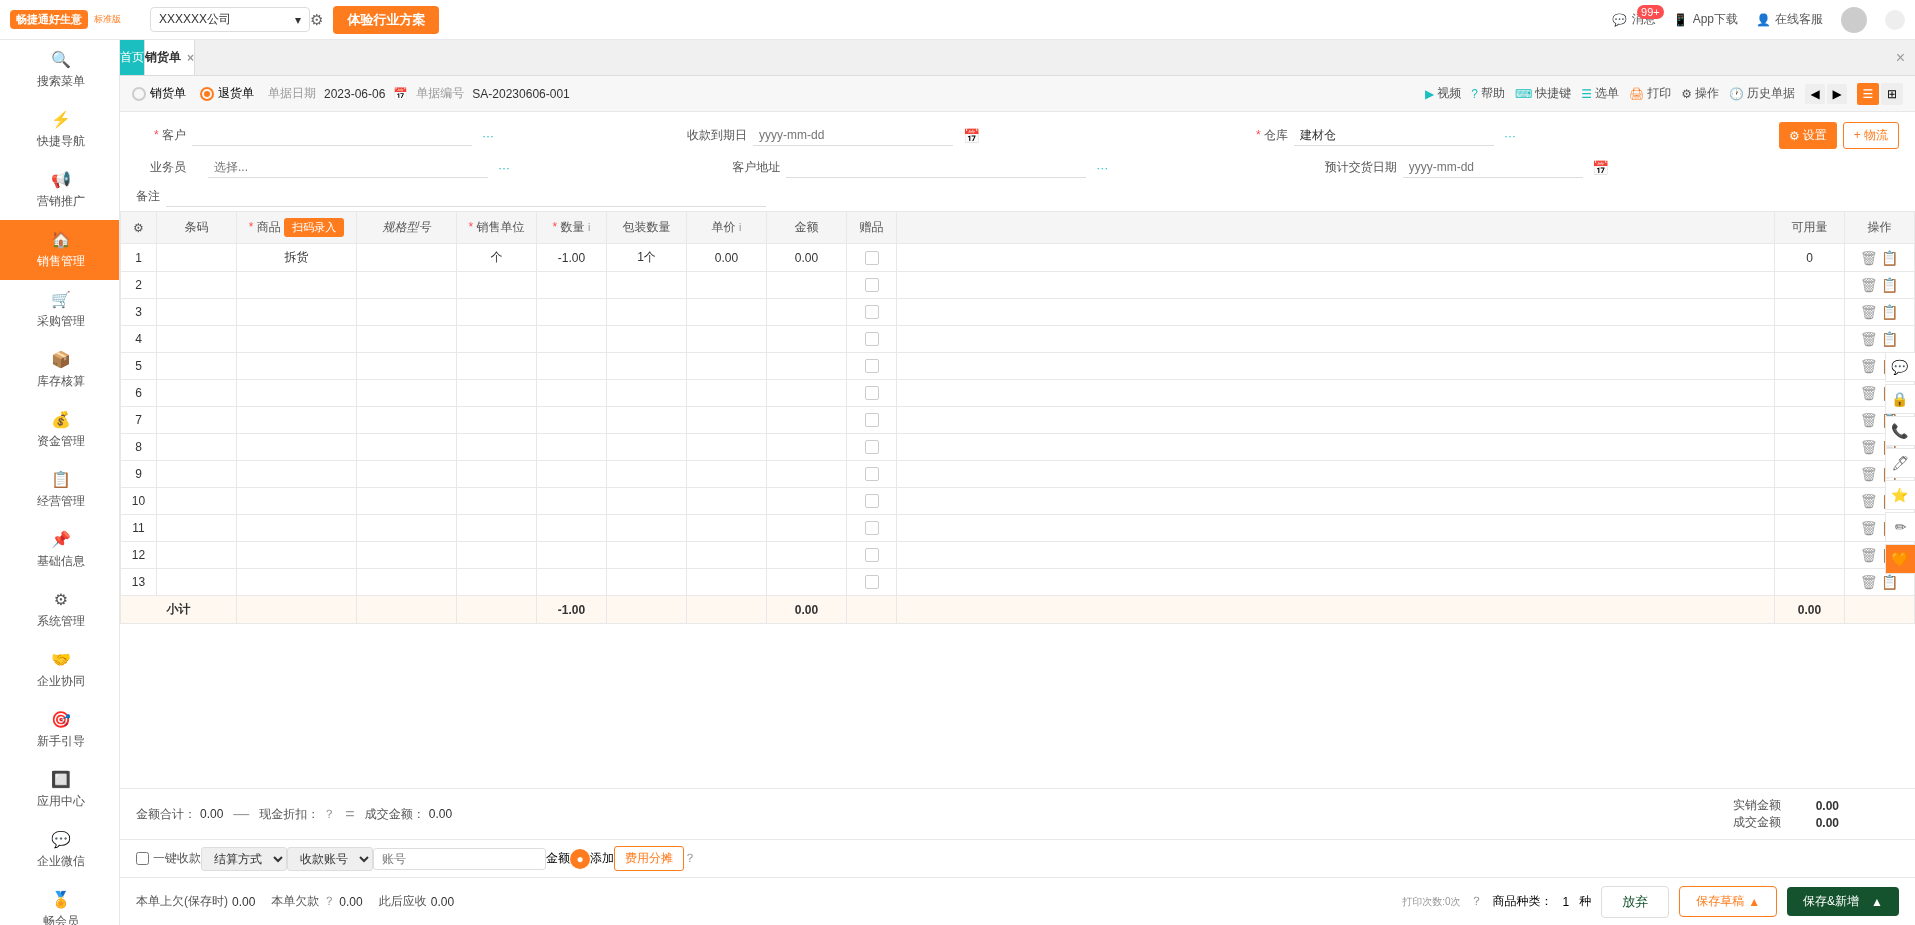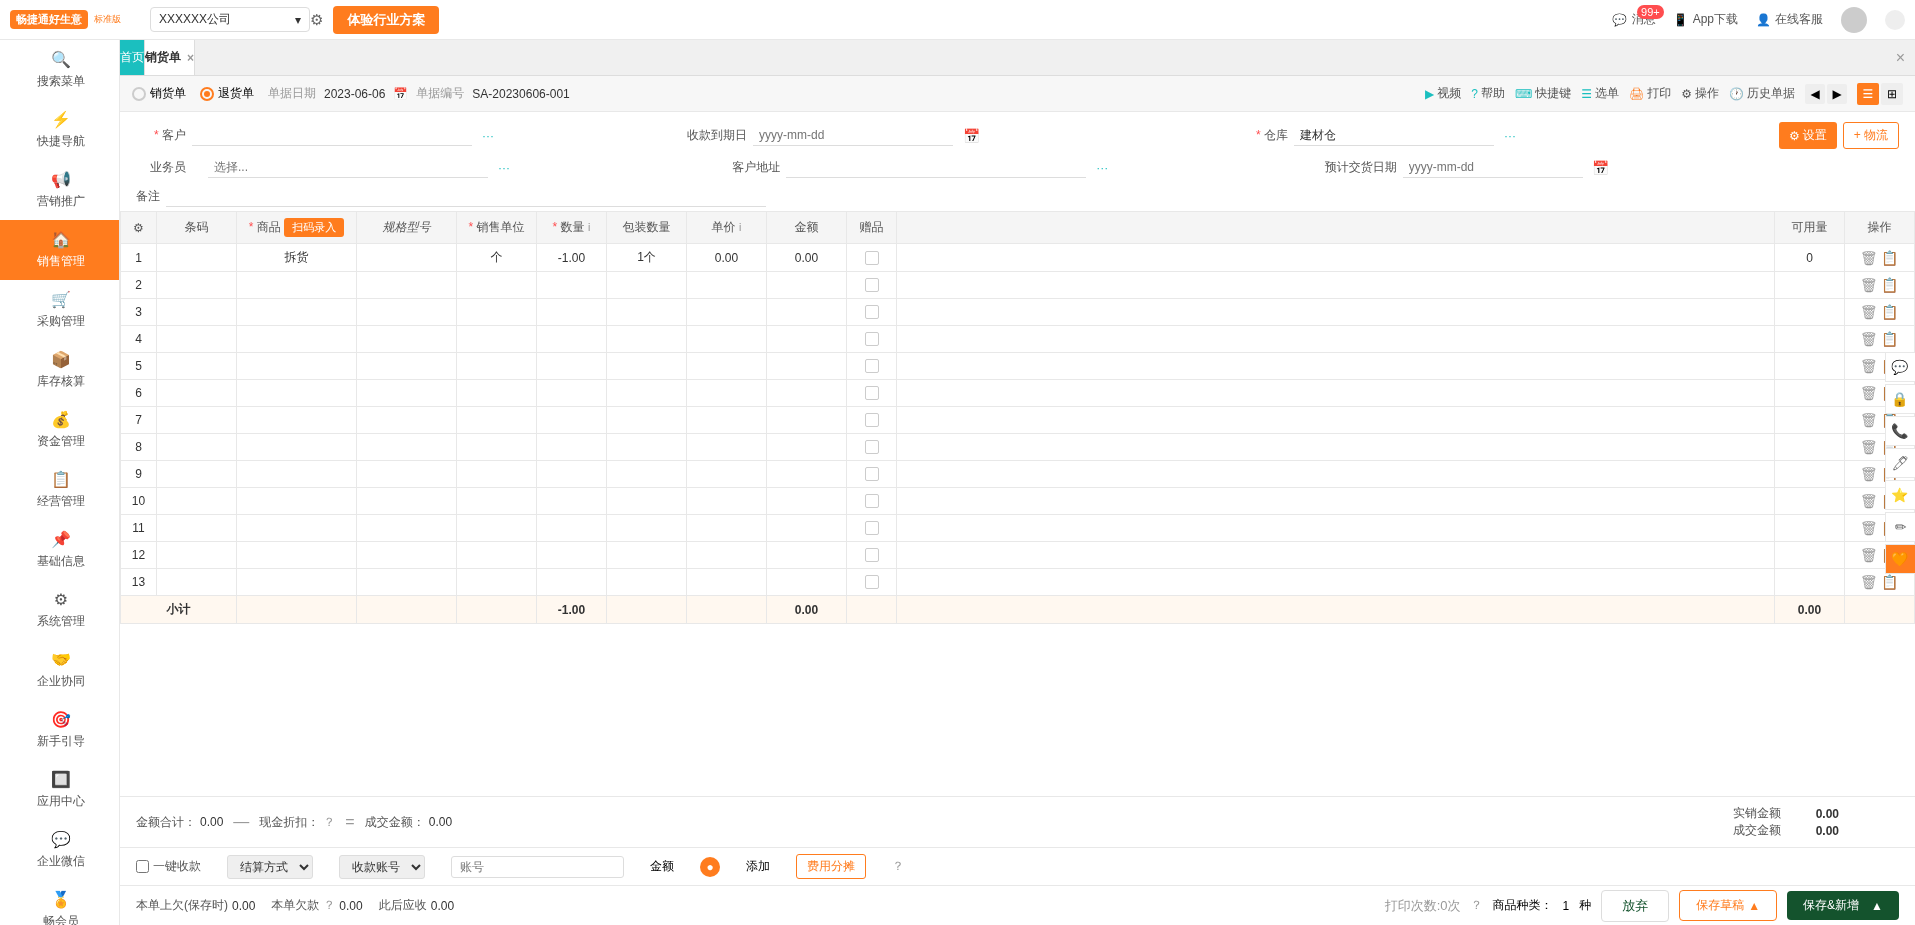--- a/index.html
+++ b/index.html
@@ -400,21 +400,21 @@
     .summary-equals { color: #999; font-size: 16px; }
     .question-icon { color: #999; cursor: pointer; }
 
     
     .payment-row {
       padding: 6px 16px;
       background: #fff;
       border-top: 1px solid #e8e8e8;
       display: flex;
       align-items: center;
-      gap: 26px;
+      gap: 0;
     }
     .checkbox-label { display: flex; align-items: center; gap: 4px; cursor: pointer; color: #555; }
     .payment-select {
       border: 1px solid #ddd;
       border-radius: 3px;
       padding: 3px 8px;
       color: #333;
       min-width: 80px;
     }
     .add-btn-circle {
@@ -435,21 +435,21 @@
       color: #ff7c1e;
       border: 1px solid #ff7c1e;
       border-radius: 3px;
       padding: 3px 10px;
       cursor: pointer;
       font-size: 12px;
     }
 
     
     .bottom-footer {
-      height: 40px;
+      height: 48px;
       background: #fff;
       border-top: 1px solid #e8e8e8;
       display: flex;
       align-items: center;
       padding: 0 16px;
       gap: 16px;
     }
     .footer-stat {
       display: flex;
       align-items: center;
@@ -489,21 +489,21 @@
       color: #fff;
       border: none;
       border-radius: 4px;
       padding: 6px 16px;
       cursor: pointer;
       font-size: 13px;
       display: flex;
       align-items: center;
       gap: 12px;
     }
-    .print-count { color: #999; font-size: 13px; }
+    .print-count { color: #999; font-size: 10px; }
 
     
     .right-float {
       position: fixed;
       right: 0;
       top: 50%;
       transform: translateY(-50%);
       display: flex;
       flex-direction: column;
       gap: 2px;

